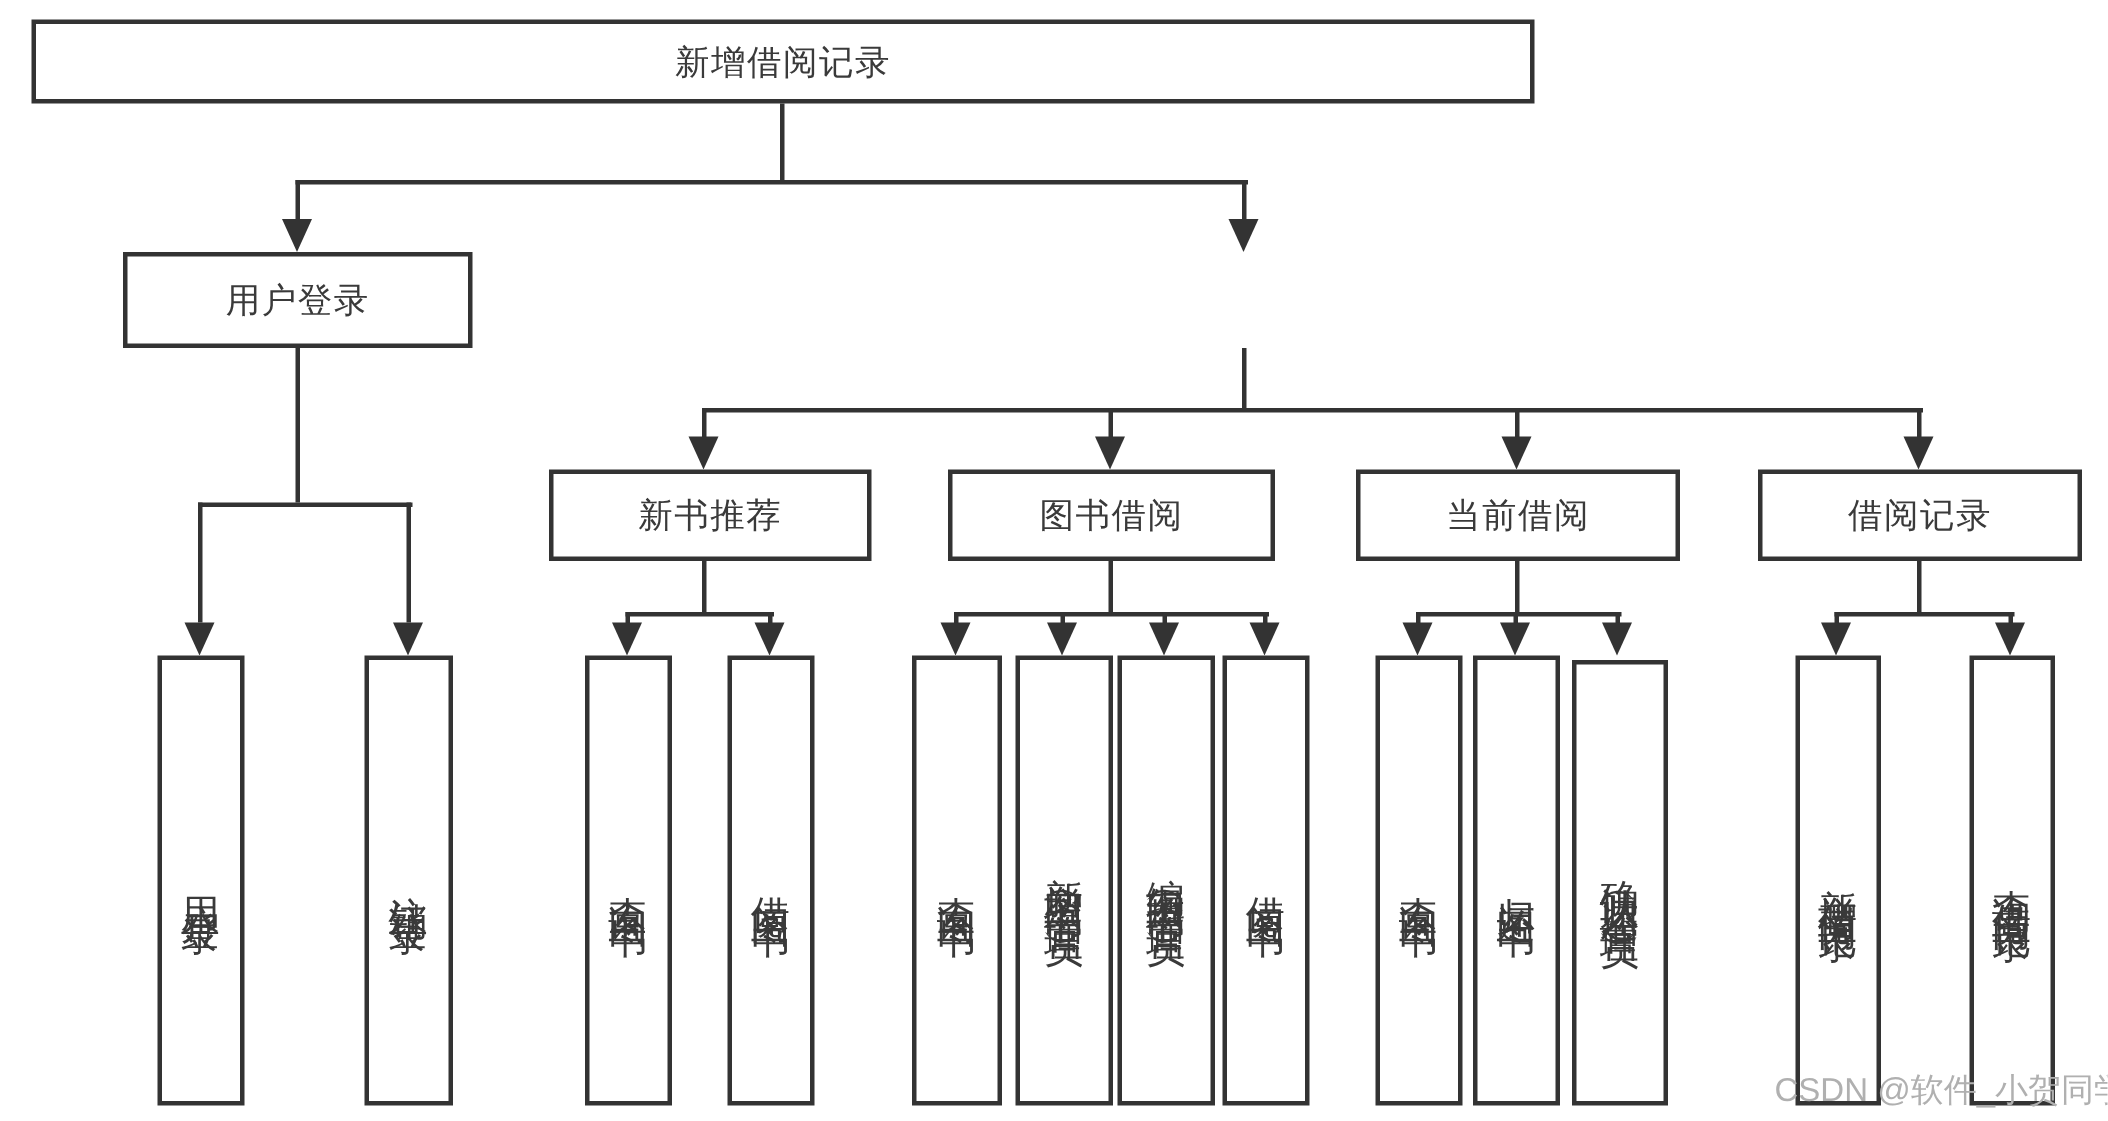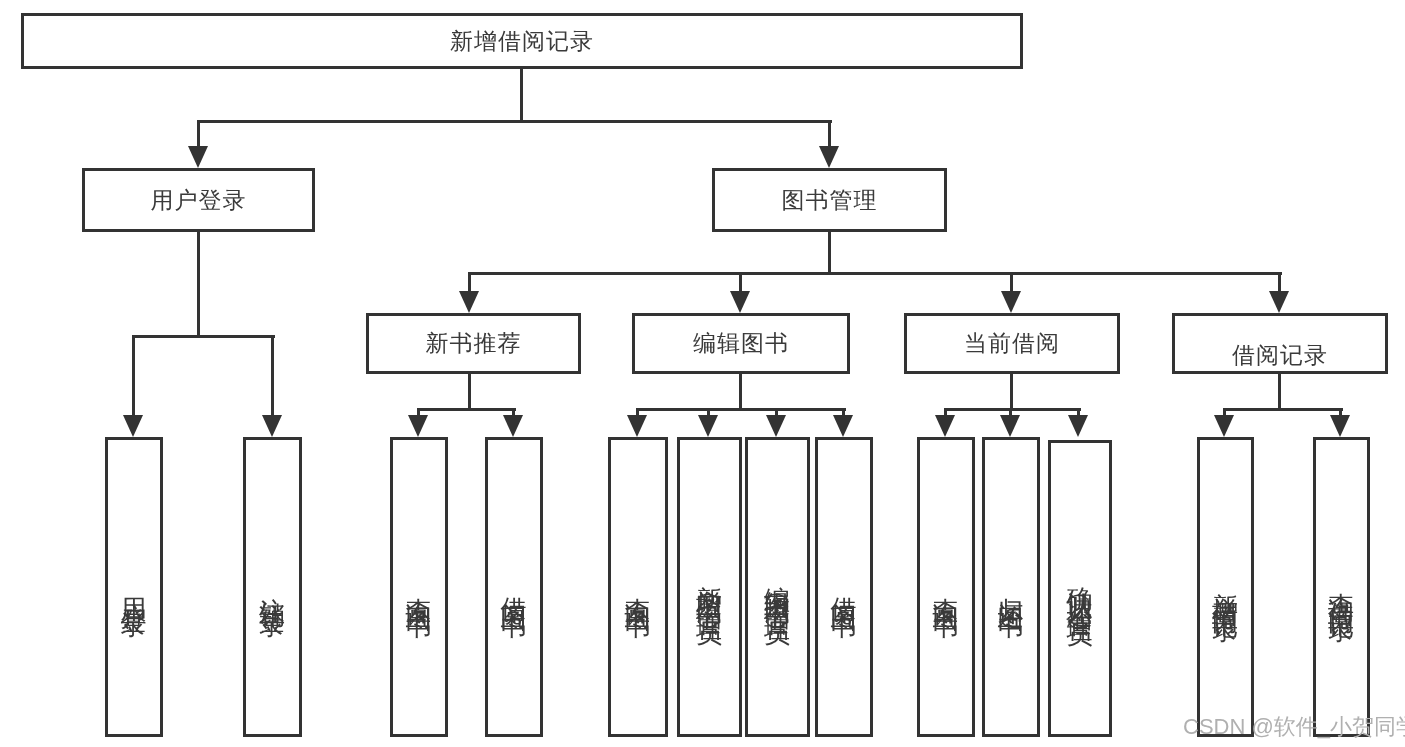--- a/index.html
+++ b/index.html
@@ -70,23 +70,20 @@
   <div class="line" style="left:520px; top:69px; width:3px; height:51px;"></div>
   <div class="line" style="left:197px; top:120px; width:635px; height:3px;"></div>
   <div class="line" style="left:197px; top:120px; width:3px; height:28px;"></div>
   <div class="arrow" style="left:188px; top:146px;"></div>
   <div class="line" style="left:828px; top:120px; width:3px; height:28px;"></div>
   <div class="arrow" style="left:819px; top:146px;"></div>
 
   <div class="box hbox" style="left:82px; top:168px; width:233px; height:64px;">
     <span>用户登录</span>
   </div>
-  <div class="box hbox" style="left:712px; top:168px; width:235px; height:64px;">
-    <span>图书管理</span>
-  </div>
 
   <div class="line" style="left:197px; top:232px; width:3px; height:103px;"></div>
   <div class="line" style="left:132px; top:335px; width:143px; height:3px;"></div>
   <div class="line" style="left:132px; top:335px; width:3px; height:80px;"></div>
   <div class="arrow" style="left:123px; top:415px;"></div>
   <div class="line" style="left:271px; top:335px; width:3px; height:80px;"></div>
   <div class="arrow" style="left:262px; top:415px;"></div>
 
   <div class="box vbox" style="left:105px; top:437px; width:58px; height:300px;">
     <span>用户登录</span>
@@ -103,26 +100,26 @@
   <div class="arrow" style="left:730px; top:291px;"></div>
   <div class="line" style="left:1010px; top:272px; width:3px; height:21px;"></div>
   <div class="arrow" style="left:1001px; top:291px;"></div>
   <div class="line" style="left:1278px; top:272px; width:3px; height:21px;"></div>
   <div class="arrow" style="left:1269px; top:291px;"></div>
 
   <div class="box hbox" style="left:366px; top:313px; width:215px; height:61px;">
     <span>新书推荐</span>
   </div>
   <div class="box hbox" style="left:632px; top:313px; width:218px; height:61px;">
-    <span>编辑图书</span>
+    <span>图书借阅</span>
   </div>
   <div class="box hbox" style="left:904px; top:313px; width:216px; height:61px;align-items:center;">
     <span>当前借阅</span>
   </div>
-  <div class="box hbox" style="left:1172px; top:313px; width:216px; height:61px;align-items:flex-end;">
+  <div class="box hbox" style="left:1172px; top:313px; width:216px; height:61px;">
     <span>借阅记录</span>
   </div>
 
   <div class="line" style="left:468px; top:374px; width:3px; height:34px;"></div>
   <div class="line" style="left:417px; top:408px; width:99px; height:3px;"></div>
   <div class="line" style="left:417px; top:408px; width:3px; height:9px;"></div>
   <div class="arrow" style="left:408px; top:415px;"></div>
   <div class="line" style="left:512px; top:408px; width:3px; height:9px;"></div>
   <div class="arrow" style="left:503px; top:415px;"></div>
 

